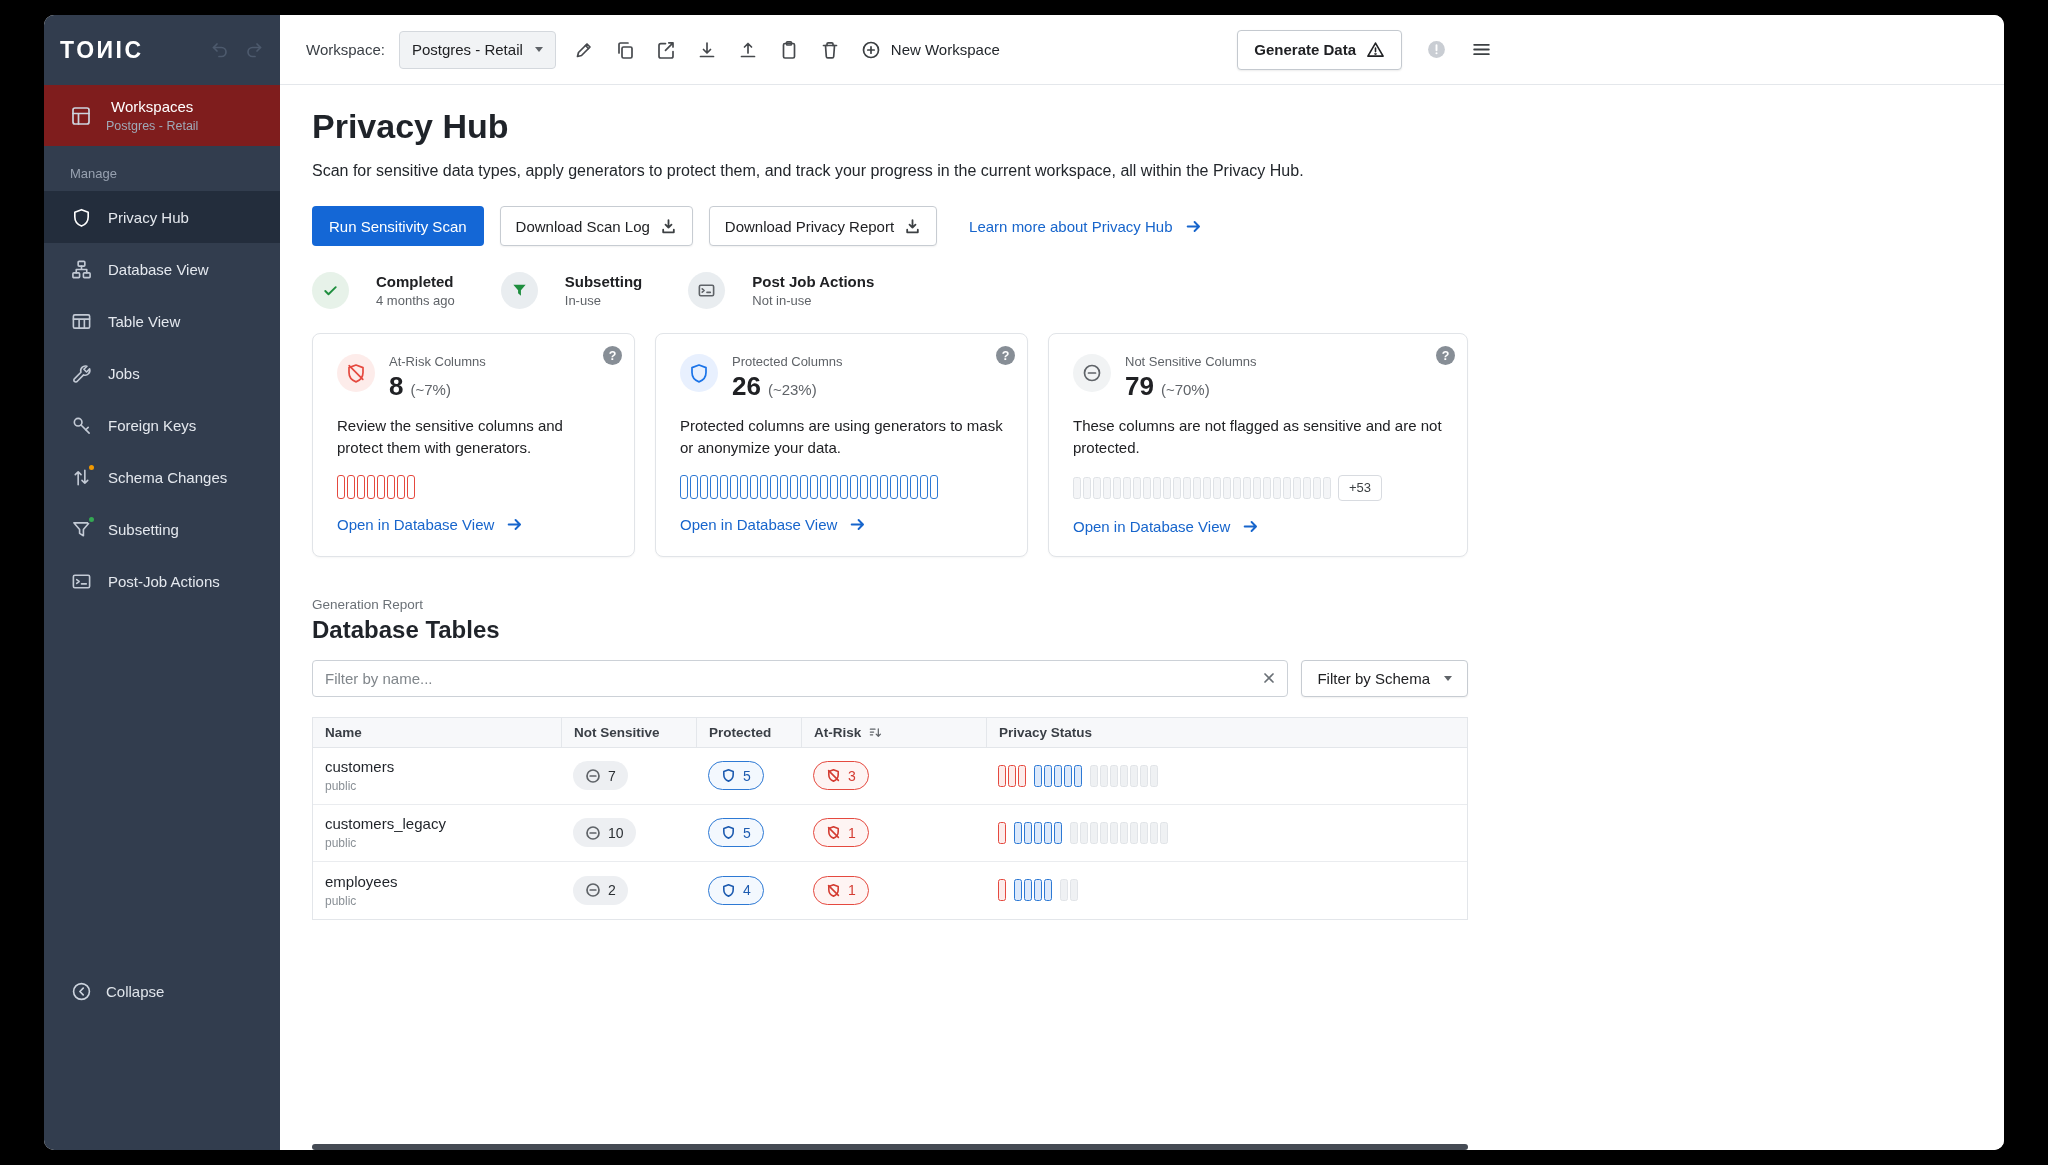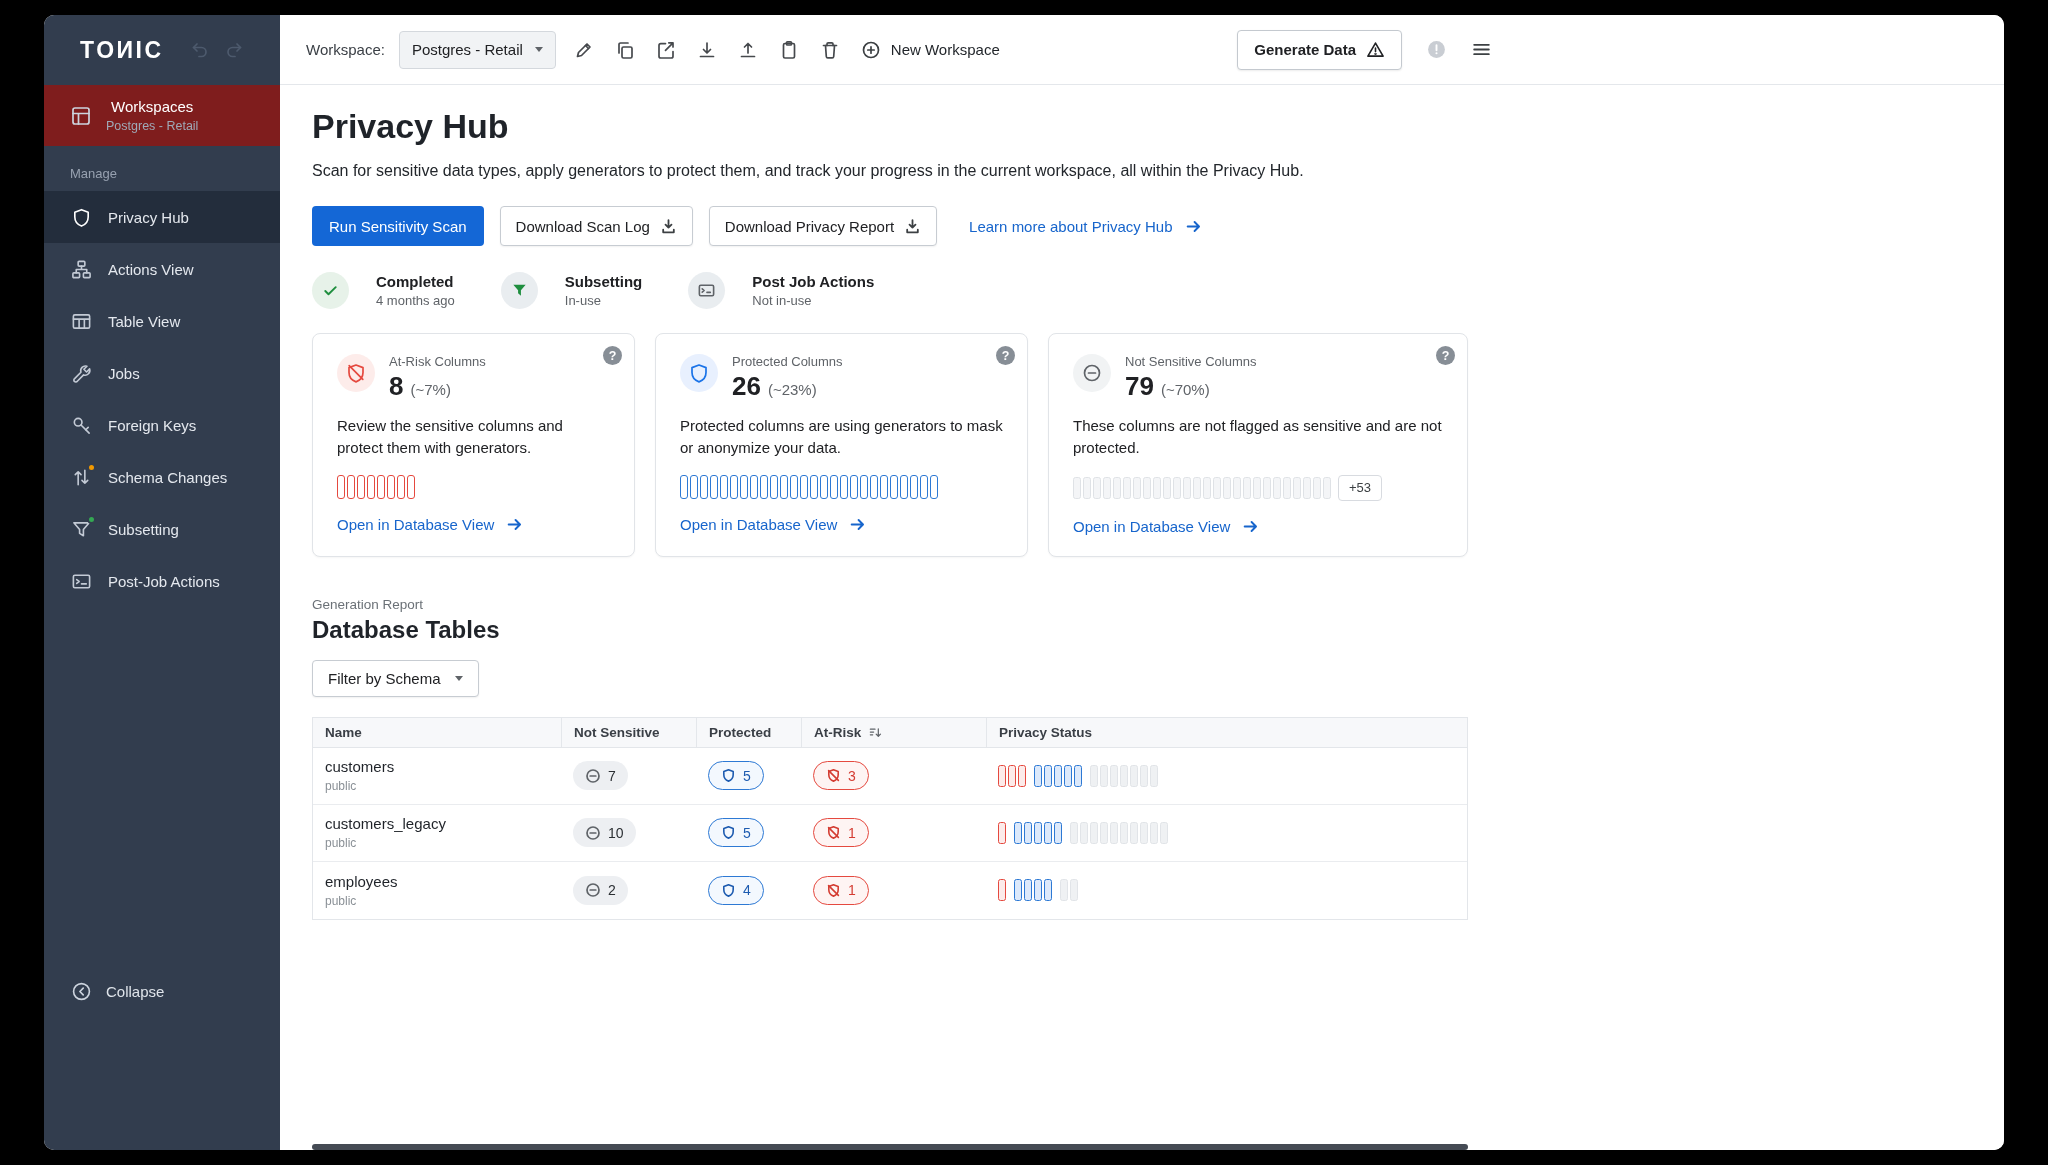--- a/index.html
+++ b/index.html
@@ -7,21 +7,21 @@
   body{background:#000;font-family:"Liberation Sans","DejaVu Sans",sans-serif;position:relative;overflow:hidden;}
   svg{display:block;}
   .st{fill:none;stroke:currentColor;stroke-width:1.7;stroke-linecap:round;stroke-linejoin:round;}
   button{background:none;border:none;font:inherit;color:inherit;cursor:pointer;padding:0;}
   a{text-decoration:none;cursor:pointer;}
 
   .window{position:absolute;left:44px;top:15px;width:1960px;height:1135px;background:#fff;border-radius:10px;overflow:hidden;display:flex;}
 
   
   .sidebar{width:236px;flex:none;background:#323d4e;color:#e4e8ee;display:flex;flex-direction:column;}
-  .logo-row{height:70px;flex:none;display:flex;align-items:center;padding:0 36px;justify-content:space-between;}
+  .logo-row{height:70px;flex:none;display:flex;align-items:center;padding:0 16px;justify-content:space-between;}
   .logo{font-size:23px;font-weight:800;letter-spacing:2.5px;color:#fff;}
   .history{margin-left:auto;display:flex;gap:14px;color:#4d5a6d;}
   .ws-block{background:#7f1d1d;padding:13px 26px;display:flex;gap:14px;align-items:center;cursor:pointer;text-align:center;}
   .ws-icon{color:#cdd4de;flex:none;}
   .ws-title{font-size:15px;color:#fff;}
   .ws-sub{font-size:12.5px;color:#9fa9b7;margin-top:4px;}
   .manage{padding:20px 26px 10px;font-size:13px;color:#97a1b0;}
   .nav-item{height:52px;display:flex;align-items:center;gap:16px;padding:0 26px;font-size:15px;color:#e4e8ee;cursor:pointer;position:relative;}
   .nav-item.active{background:#232d3c;}
   .nav-item .icon-wrap{color:#c3cad5;}
@@ -175,21 +175,21 @@
       </div>
       <div class="nav-item">
         <span class="icon-wrap">
             <svg class="st" width="21" height="21" viewBox="0 0 22 22">
               <rect x="7.5" y="2.5" width="7" height="5" rx="1"></rect>
               <rect x="2" y="14.5" width="7" height="5" rx="1"></rect>
               <rect x="13" y="14.5" width="7" height="5" rx="1"></rect>
               <path d="M11 7.5V11M5.5 14.5V11h11v3.5"></path>
             </svg>
           </span>
-        <span>Actions View</span>
+        <span>Database View</span>
       </div>
       <div class="nav-item">
         <span class="icon-wrap">
             <svg class="st" width="21" height="21" viewBox="0 0 22 22">
               <rect x="2.5" y="4" width="17" height="14" rx="1.5"></rect>
               <path d="M2.5 8.5h17M8.5 8.5V18M14 8.5V18"></path>
             </svg>
           </span>
         <span>Table View</span>
       </div>
@@ -562,20 +562,28 @@
                   </svg>
                 </span>
               </a></div>
         </section>
       </div>
 
       <div class="report-label">Generation Report</div>
       <h2>Database Tables</h2>
 
       <div class="filter-row">
+        <div class="filter-input-wrap">
+          <input placeholder="Filter by name..." style="">
+          <button class="clear-btn">
+              <svg class="st" width="18" height="18" viewBox="0 0 18 18">
+                <path d="M5 5l8 8M13 5l-8 8"></path>
+              </svg>
+            </button>
+        </div>
         <button class="btn-outline schema-btn">
           <span>Filter by Schema</span>
           <span class="caret"></span>
         </button>
       </div>
 
       <div class="dtable">
         <div class="thead">
           <div class="th">Name</div>
           <div class="th">Not Sensitive</div>

